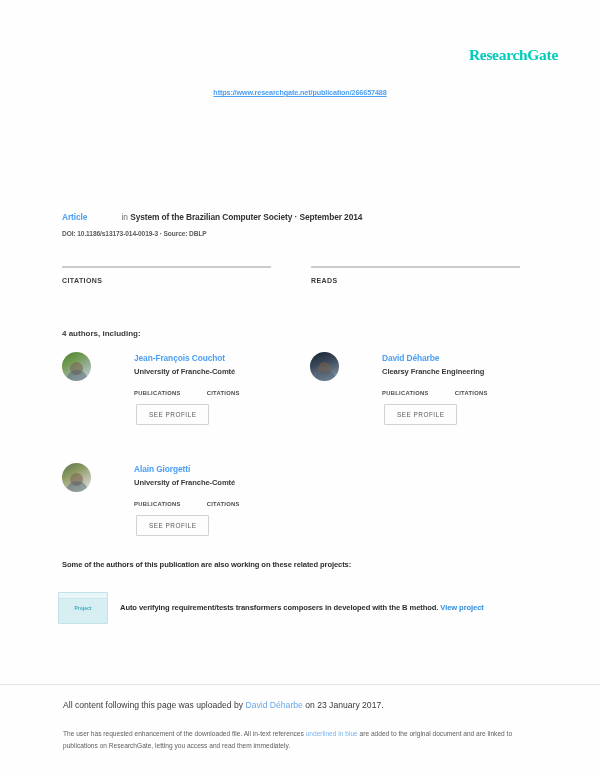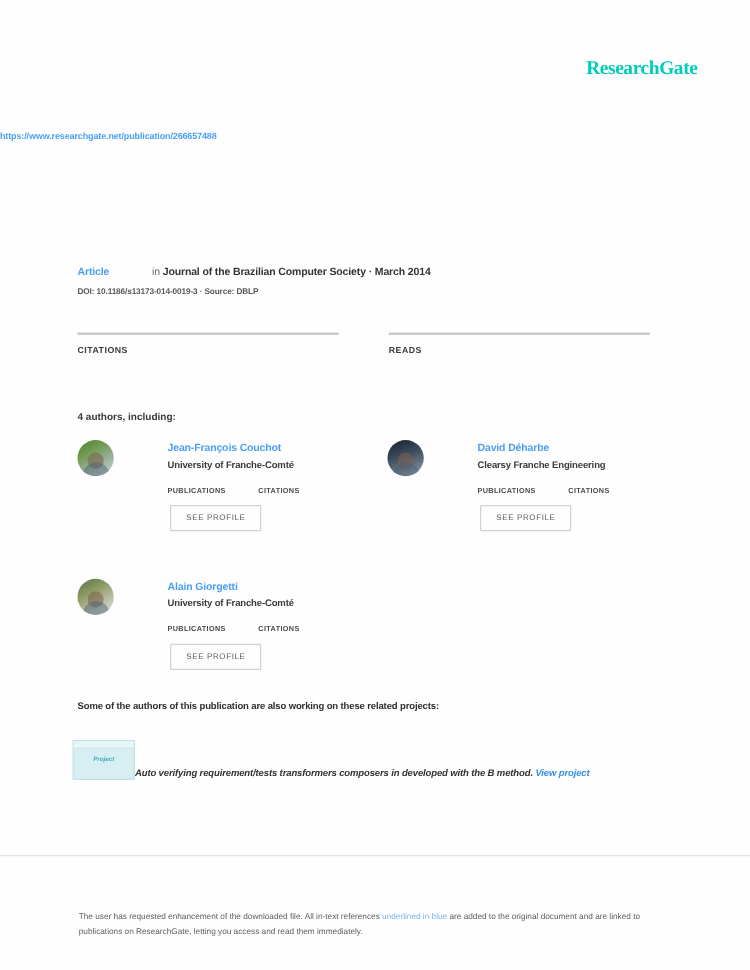--- a/index.html
+++ b/index.html
@@ -30,27 +30,29 @@
     top: 46px;
     right: 42px;
     font-size: 15.5px;
     font-weight: bold;
     letter-spacing: -0.3px;
     color: #00ccbb;
     font-family: "Liberation Serif", serif;
   }
   .pub-url {
     position: absolute;
-    top: 104px;
+    top: 88px;
     left: 0;
     width: 600px;
+    text-align: center;
     font-size: 7.2px;
     font-weight: bold;
     color: #4a9ff5;
     letter-spacing: -0.1px;
+    text-decoration: underline;
   }
 
   
   .article-line {
     position: absolute;
     top: 212px;
     left: 62px;
     font-size: 8.4px;
     font-weight: bold;
     color: #3a3a3a;
@@ -217,23 +219,23 @@
     letter-spacing: -0.1px;
   }
   .projects {
     position: absolute;
     top: 592px;
     left: 58px;
     width: 470px;
   }
   .project-row {
     display: flex;
-    align-items: flex-end;
+    align-items: center;
+    gap: 12px;
     margin-bottom: 14px;
-    font-style: italic;
   }
   .project-thumb {
     width: 48px;
     height: 30px;
     background: #d7eef2;
     border: 1px solid #c2e2e8;
     border-radius: 1px;
     position: relative;
     flex: 0 0 48px;
   }
@@ -297,23 +299,23 @@
 <body>
 
 <div class="page">
 
   <div class="rg-logo">ResearchGate</div>
   <div class="pub-url">https://www.researchgate.net/publication/266657488</div>
 
   <div class="article-line">
     <span class="lbl-article">Article</span>
     <span class="lbl-in">in</span>
-    <span class="journal">Journal of the Brazilian Computer Society</span>
+    <span class="journal">System of the Brazilian Computer Society</span>
     <span>·</span>
-    <span class="journal">March 2014</span>
+    <span class="journal">September 2014</span>
   </div>
   <div class="doi-line">DOI: 10.1186/s13173-014-0019-3 · Source: DBLP</div>
 
   <div class="stats">
     <div class="stat-col">
       <div class="stat-rule"></div>
       <div class="stat-label">CITATIONS</div>
       <div class="stat-value">3</div>
     </div>
     <div class="stat-col">
@@ -409,18 +411,21 @@
         <span>Auto verifying requirement/tests transformers composers in developed with the B method.</span>
         <span class="view-project">View project</span>
       </div>
     </div>
 
 
   </div>
 
   <div class="footer-sep"></div>
 
+  <div class="upload-line">
+    <span>All content following this page was uploaded by </span><span class="uploader">David Déharbe</span><span> on 23 January 2017.</span>
+  </div>
 
   <div class="disclaimer">
     <span>The user has requested enhancement of the downloaded file. All in-text references </span><span class="blue-ref">underlined in blue</span><span> are added to the original document and are linked to publications on ResearchGate, letting you access and read them immediately.</span>
   </div>
 
 </div>
 
 </body></html>

